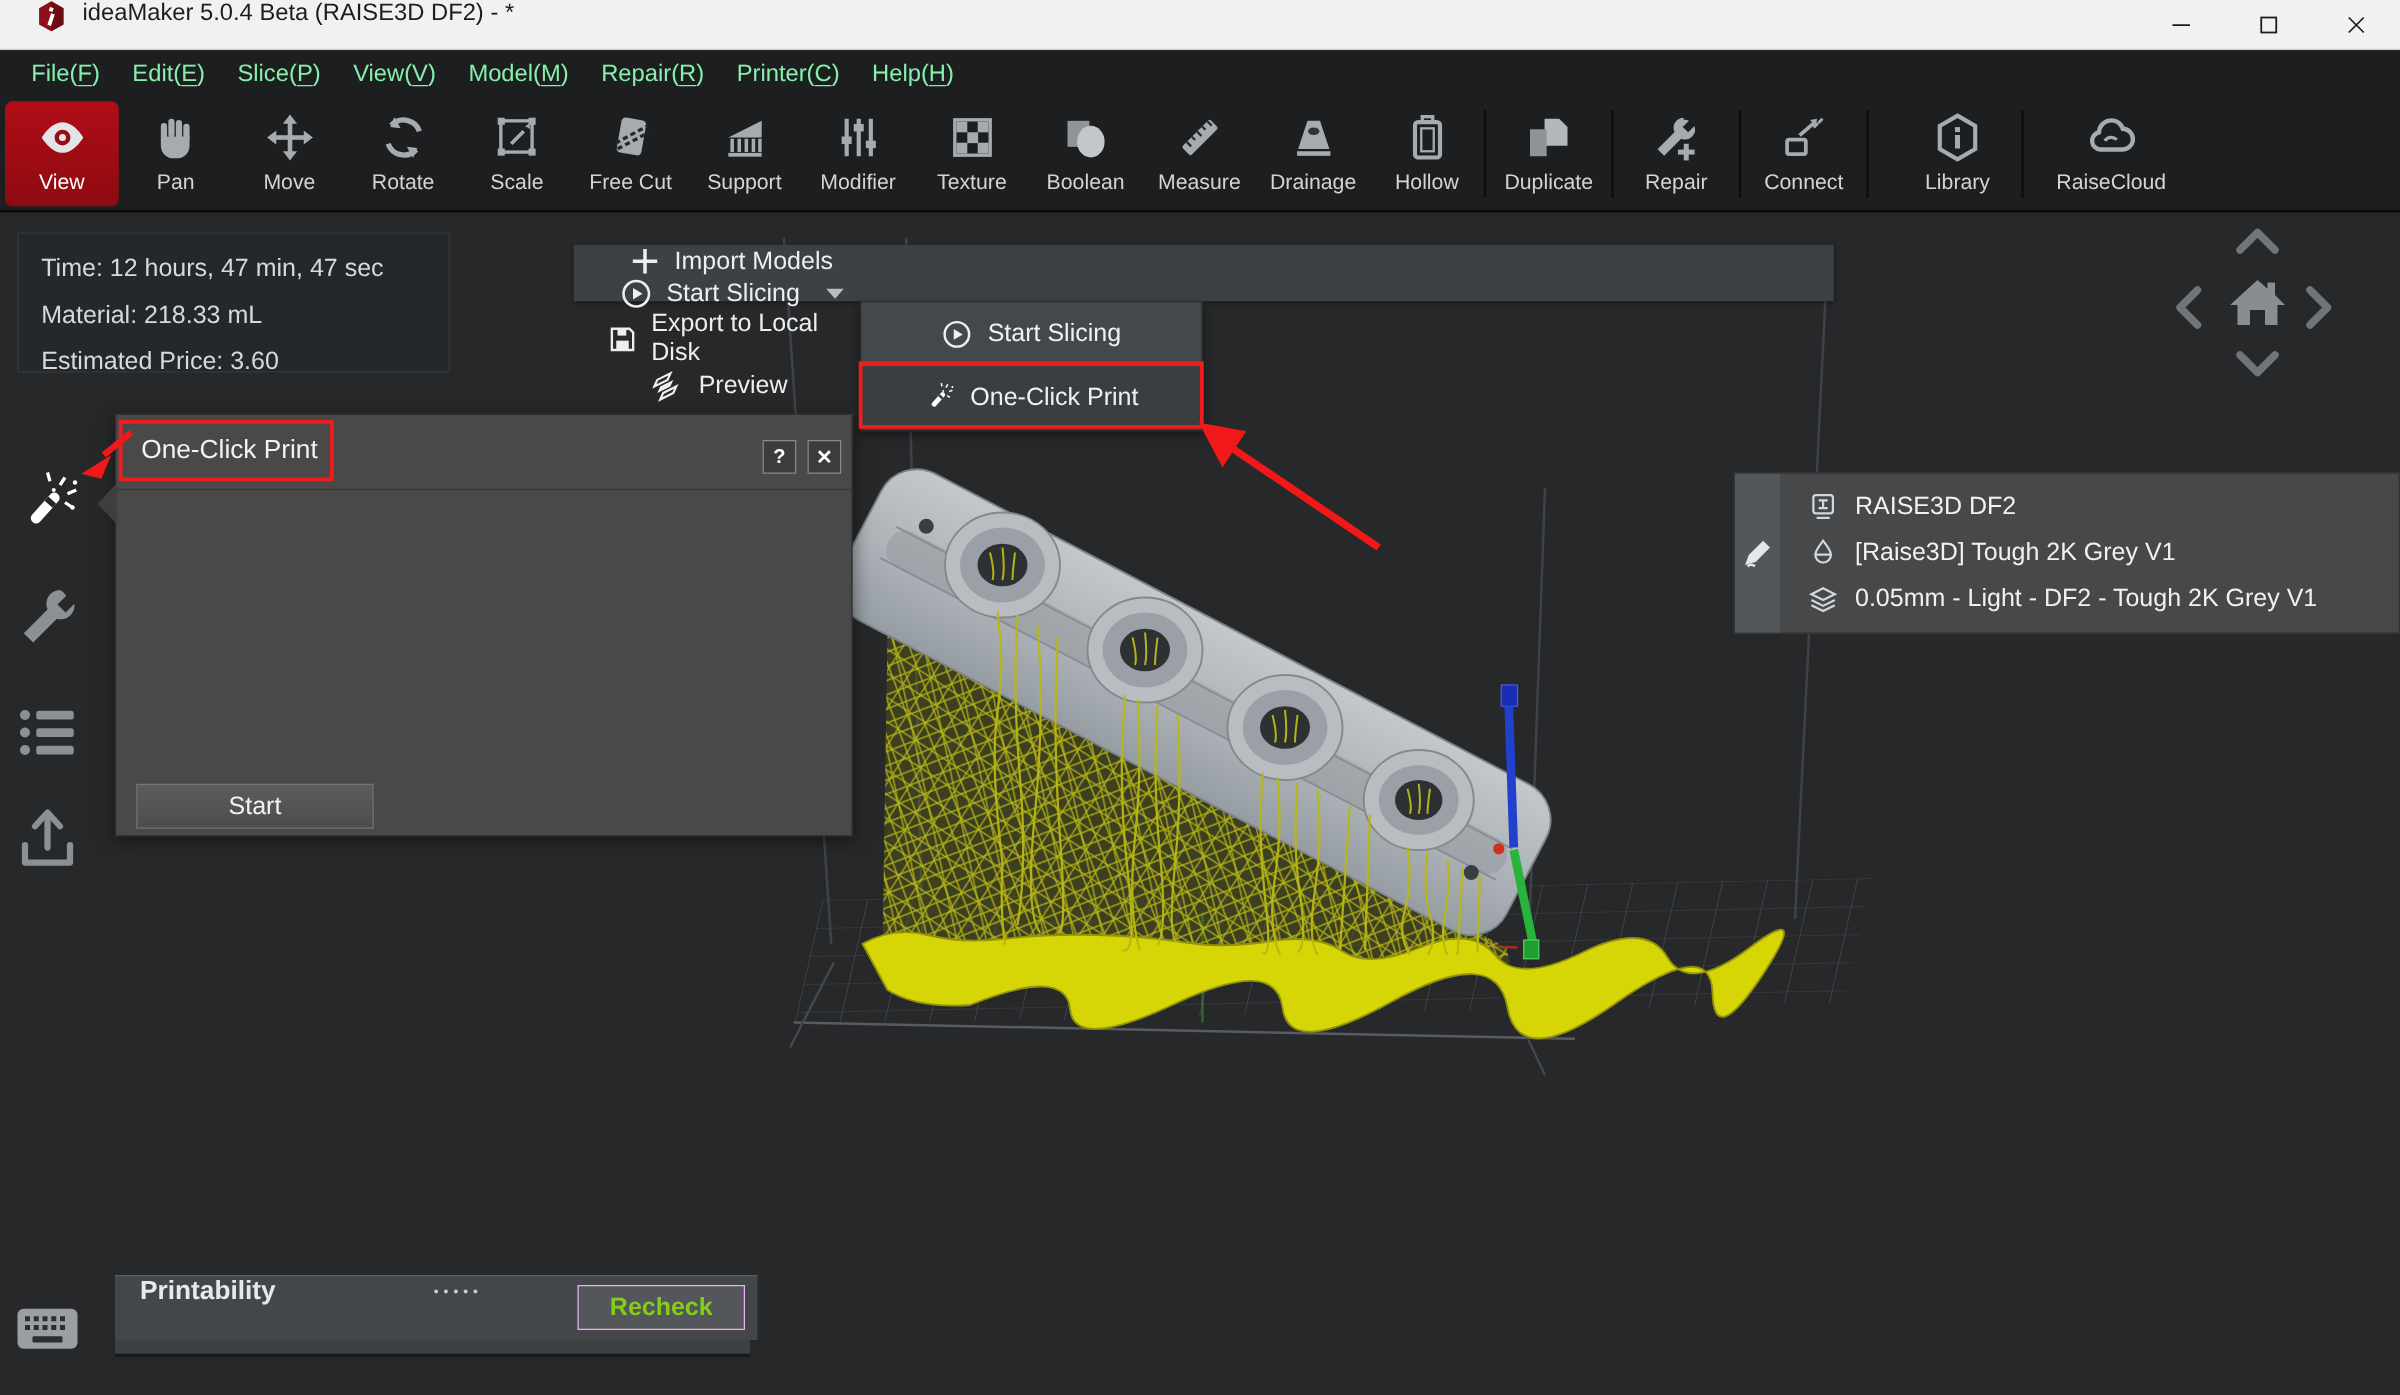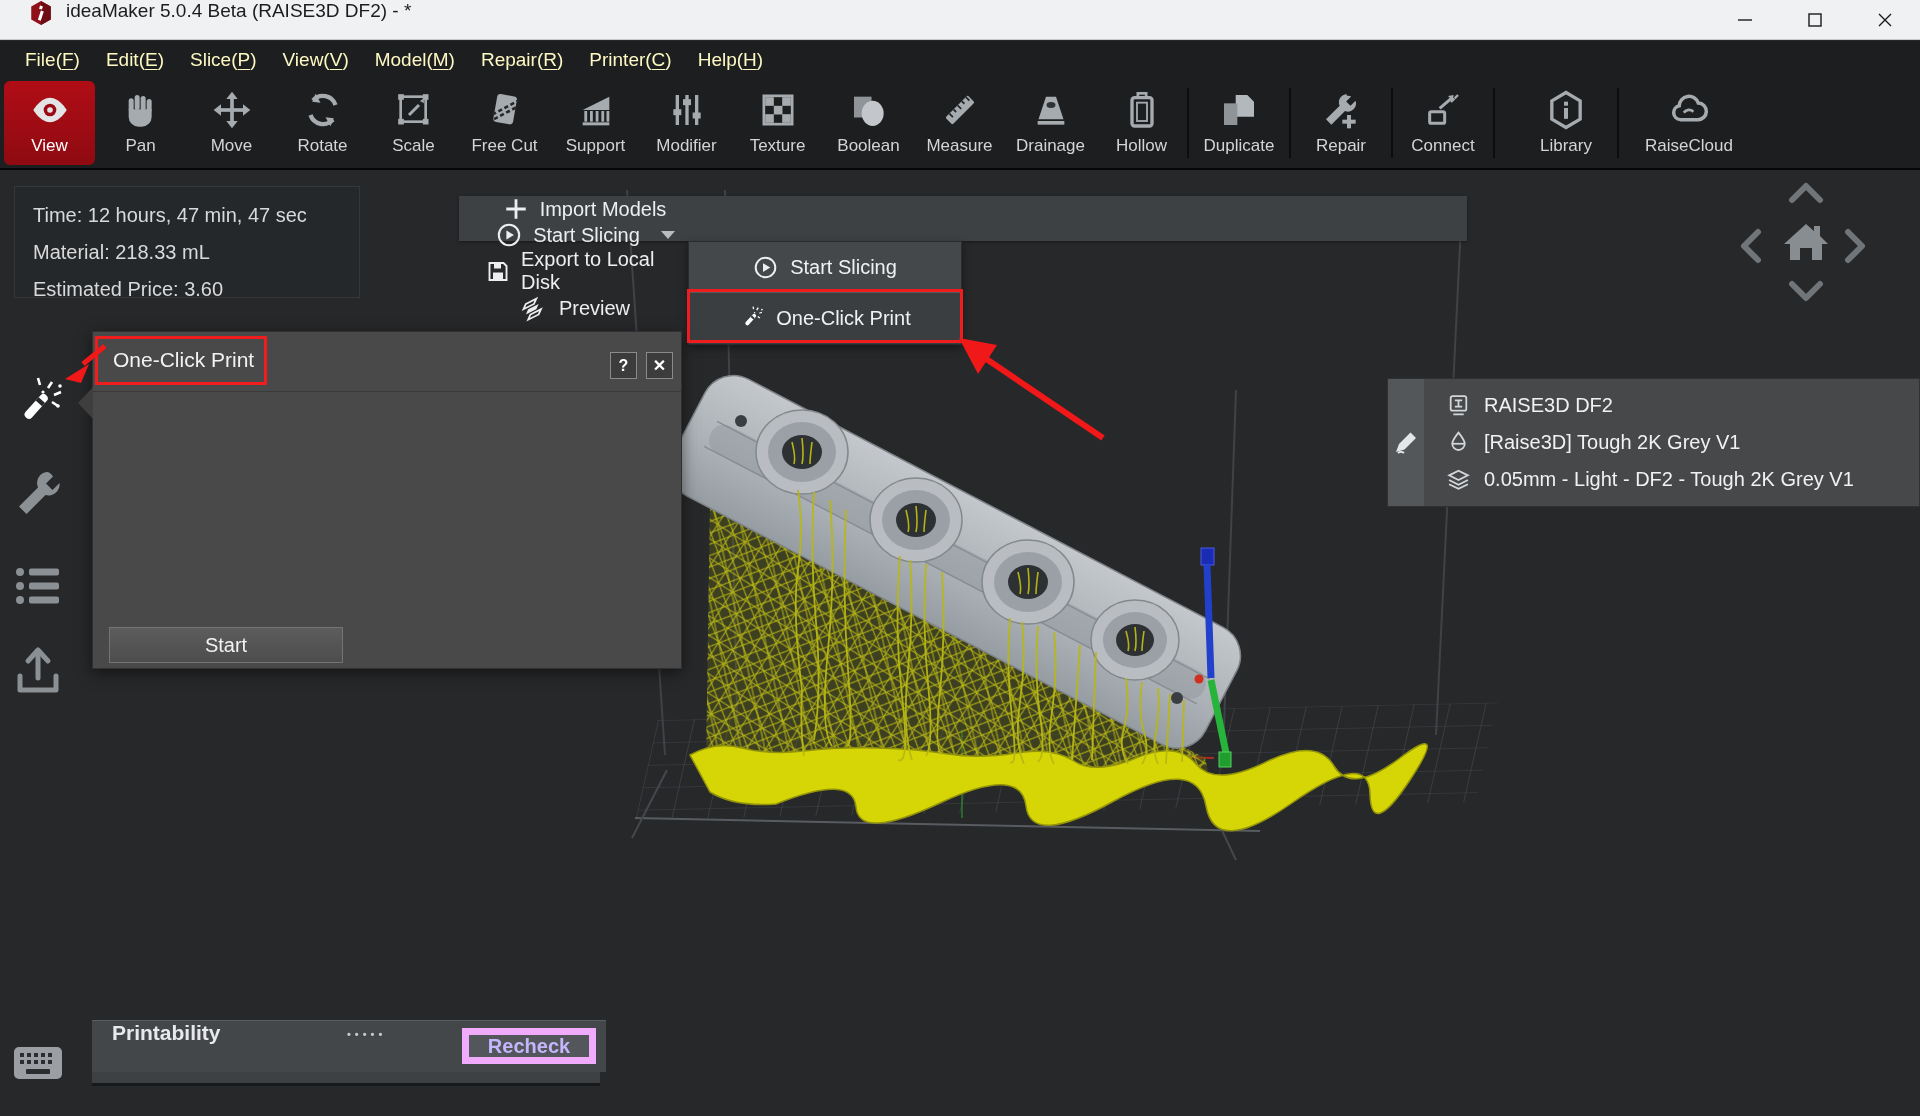--- a/index.html
+++ b/index.html
@@ -12,21 +12,21 @@
               background:#eff1f3; border-bottom:1px solid #c7cacc;
               display:flex; align-items:flex-start; }
   .app-logo { width:26px; height:26px; margin-left:28px; margin-right:12px; }
   .title-text { font-size:19px; color:#1c1c1c; }
   .win-controls { position:absolute; right:0; top:0; height:40px; display:flex; }
   .win-btn { width:70px; height:40px; display:flex; align-items:center; justify-content:center; cursor:default; }
 
   
   .menubar { position:absolute; left:0; top:41px; width:1920px; height:37px;
              background:#1d1e1f; display:flex; align-items:center; padding-left:12px; }
-  .menu-item { color:#fef9c3; font-size:19px; padding:0 13px; }
+  .menu-item { color:#86efac; font-size:19px; padding:0 13px; }
   .menu-key::before { content:"("; }
   .menu-key::after  { content:")"; }
   .menu-key u { text-decoration:underline; text-underline-offset:3px; }
 
   
   .toolbar { position:absolute; left:0; top:78px; width:1920px; height:92px;
              background:#1d1e1f; border-bottom:2px solid #070708;
              display:flex; align-items:stretch; }
   .titem { width:91px; display:flex; flex-direction:column; align-items:center;
            justify-content:flex-start; padding-top:8px; position:relative; }
@@ -66,21 +66,21 @@
   .dialog { position:absolute; left:92px; top:161px; width:590px; height:338px;
             background:#494949; border:1px solid #303030; box-shadow:0 4px 14px rgba(0,0,0,.5); }
   .dlg-header { position:relative; height:60px; border-bottom:1px solid #3a3a3a; }
   .dlg-title { position:absolute; left:20px; top:16px; font-size:21px; color:#f2f2f2; }
   .dlg-btn { position:absolute; top:20px; width:27px; height:27px; background:#3c3c3c;
              border:1px solid #8a8a8a; color:#ffffff; font-size:16px; font-weight:bold;
              display:flex; align-items:center; justify-content:center; }
   .dlg-help { left:517px; } .dlg-close { left:553px; }
   .dlg-body { position:absolute; left:18px; top:96px; width:556px;
               color:#e9e9e9; font-size:19px; line-height:31px; }
-  .dlg-start { position:absolute; left:16px; top:295px; width:234px; height:36px;
+  .dlg-start { position:absolute; left:16px; top:295px; width:190px; height:36px;
                background:linear-gradient(#5c5c5c,#4d4d4d); border:1px solid #747474;
                color:#f2f2f2; font-size:20px; display:flex; align-items:center; justify-content:center; }
   .dlg-notch { position:absolute; left:-15px; top:55px; width:0; height:0;
                border-top:16px solid transparent; border-bottom:16px solid transparent;
                border-right:15px solid #3e3e3e; }
 
   
   .side-icon { position:absolute; left:12px; width:52px; height:56px; }
 
   
@@ -93,21 +93,21 @@
   
   .nav { position:absolute; left:1736px; top:8px; width:140px; height:130px; }
   .nav > div { position:absolute; }
 
   
   .printability { position:absolute; left:92px; top:850px; width:514px; height:52px;
                   background:#44474a; border-top:1px solid #595d60; display:flex; align-items:flex-start;font-weight:bold; }
   .pr-label { color:#e8e9ea; font-size:21px; margin-left:20px; }
   .pr-dots { position:absolute; left:255px; top:7px; color:#c9cbcd; font-size:11px; letter-spacing:4px; }
   .pr-btn { position:absolute; left:370px; top:7px; width:134px; height:36px;
-            background:#53565a; border:7px solid #f0abfc; color:#c4b5fd; font-size:20px;
+            background:#53565a; border:1px solid #f0abfc; color:#84cc16; font-size:20px;
             display:flex; align-items:center; justify-content:center; }
   .pr-strip { position:absolute; left:92px; top:902px; width:508px; height:14px;
               background:#3e4144; border-bottom:3px solid #17191a; }
 
   
   .redbox { position:absolute; border:3px solid #ef1d1d; }
   .rb-title { left:2px; top:4px; width:172px; height:49px; }
   .rb-menu  { left:687px; top:119px; width:276px; height:54px; }
   .anno { position:absolute; pointer-events:none; }
 </style>

